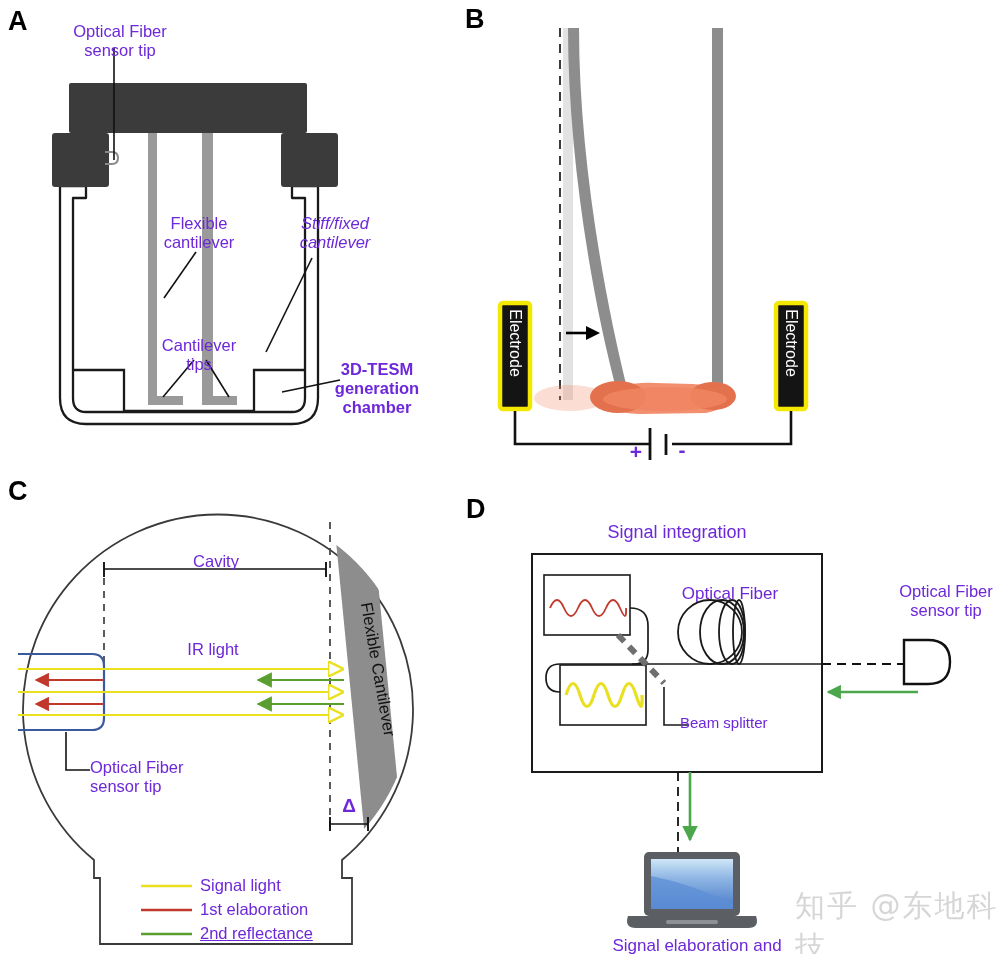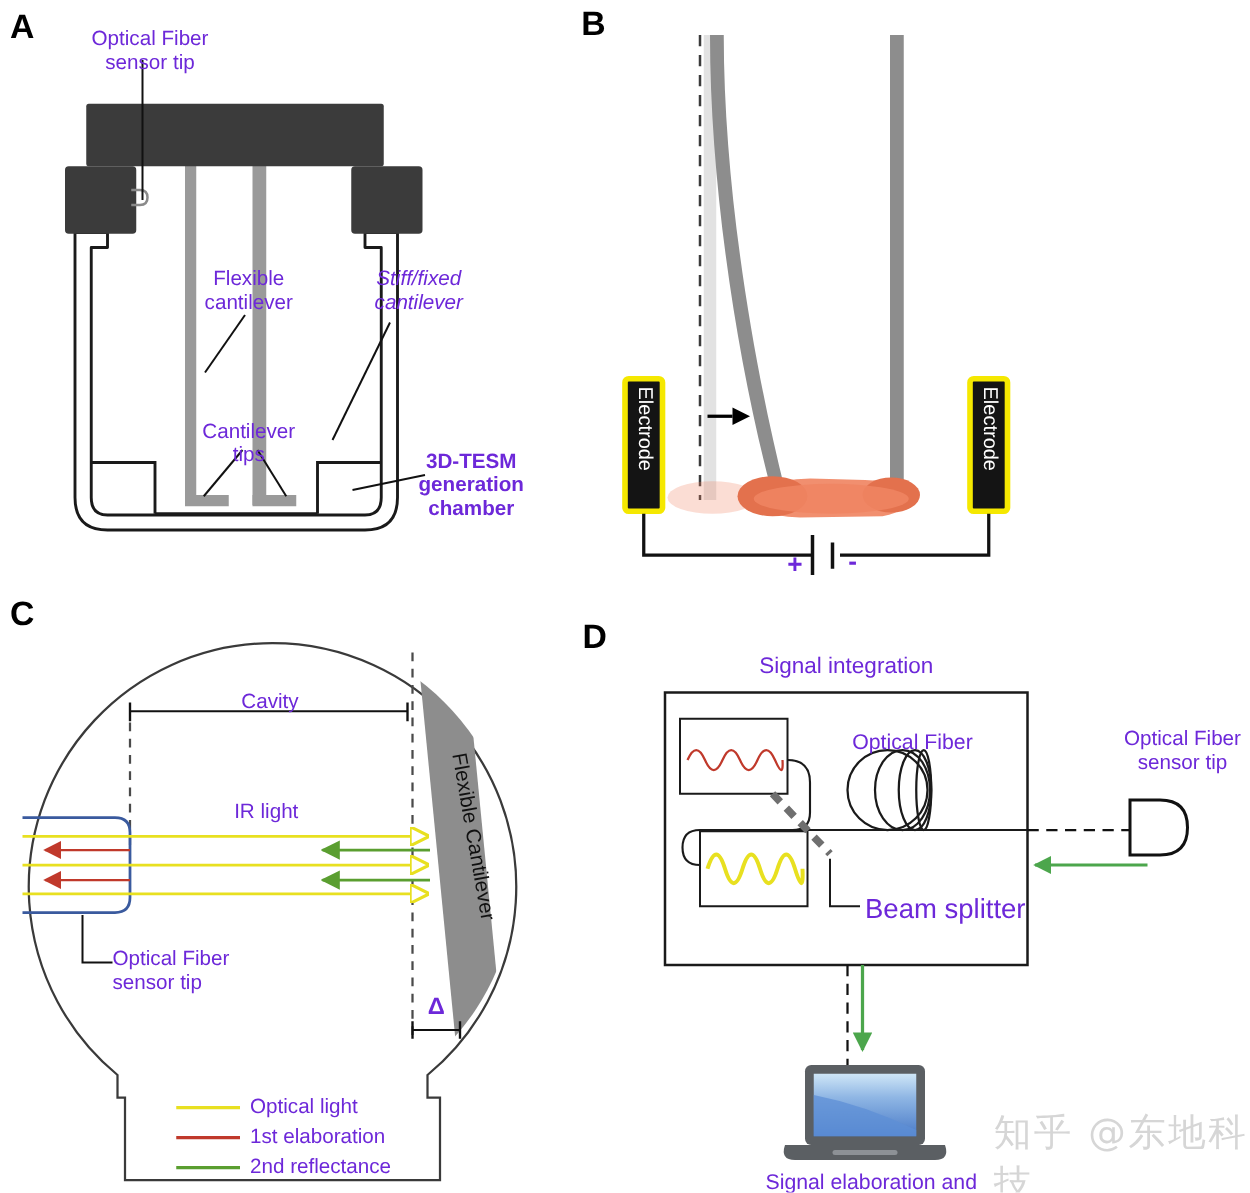--- a/index.html
+++ b/index.html
@@ -191,23 +191,23 @@
   </svg>
 
   <div class="lbl" style="left:170px;top:82px;width:92px;">Cavity</div>
   <div class="lbl" style="left:158px;top:170px;width:110px;">IR light</div>
   <div class="lbl left" style="left:90px;top:288px;width:140px;text-align:left;">Optical Fiber
 sensor tip</div>
   <div style="position:absolute;left:283px;top:190px;width:190px;font-size:16.5px;text-align:center;
               transform:rotate(80deg);transform-origin:center;">Flexible Cantilever</div>
   <div class="lbl" style="left:336px;top:325px;width:26px;font-size:19px;font-weight:700;">Δ</div>
 
-  <div class="lbl left" style="left:200px;top:406px;width:180px;">Optical light</div>
+  <div class="lbl left" style="left:200px;top:406px;width:180px;">Signal light</div>
   <div class="lbl left" style="left:200px;top:430px;width:180px;">1st elaboration</div>
-  <div class="lbl left" style="left:200px;top:454px;width:180px;">2nd reflectance</div>
+  <div class="lbl left" style="left:200px;top:454px;width:180px;text-decoration:underline;">2nd reflectance</div>
 </div>
 
 <div class="panel" style="left:460px;top:480px;width:540px;height:474px;">
   <div class="panel-letter" style="left:6px;top:14px;">D</div>
 
   <svg width="540" height="474" style="position:absolute;left:0;top:0;">
     <defs>
       <marker id="greenArrowD" viewBox="0 0 10 10" refX="9" refY="5" markerWidth="6" markerHeight="6" orient="auto">
         <path d="M0,0 L10,5 L0,10 z" fill="#4CA64C"></path>
       </marker>
@@ -260,20 +260,20 @@
       <rect x="184" y="372" width="96" height="64" rx="5" fill="#5b5f63"></rect>
       <rect x="191" y="379" width="82" height="50" fill="url(#screenGrad)"></rect>
       <path d="M191,396 Q232,404 273,424 L273,429 L191,429 Z" fill="#5d8fd6" opacity="0.75"></path>
       <path d="M168,436 L296,436 Q300,448 288,448 L176,448 Q164,448 168,436 Z" fill="#5b5f63"></path>
       <rect x="206" y="440" width="52" height="4" rx="2" fill="#8d9196"></rect>
     </g>
   </svg>
 
   <div class="lbl" style="left:122px;top:42px;width:190px;font-size:18px;">Signal integration</div>
   <div class="lbl" style="left:200px;top:104px;width:140px;font-size:17px;">Optical Fiber</div>
-  <div class="lbl left" style="left:232px;top:234px;width:150px;font-size:22px;">Beam splitter</div>
+  <div class="lbl left" style="left:220px;top:234px;width:150px;font-size:15px;">Beam splitter</div>
   <div class="lbl" style="left:428px;top:102px;width:116px;">Optical Fiber
 sensor tip</div>
   <div class="lbl" style="left:112px;top:456px;width:250px;font-size:17px;">Signal elaboration and
 data visualization</div>
 </div>
 
 <div class="wm" style="left:795px;top:886px;">知乎 @东地科技</div>
 
 </body></html>

